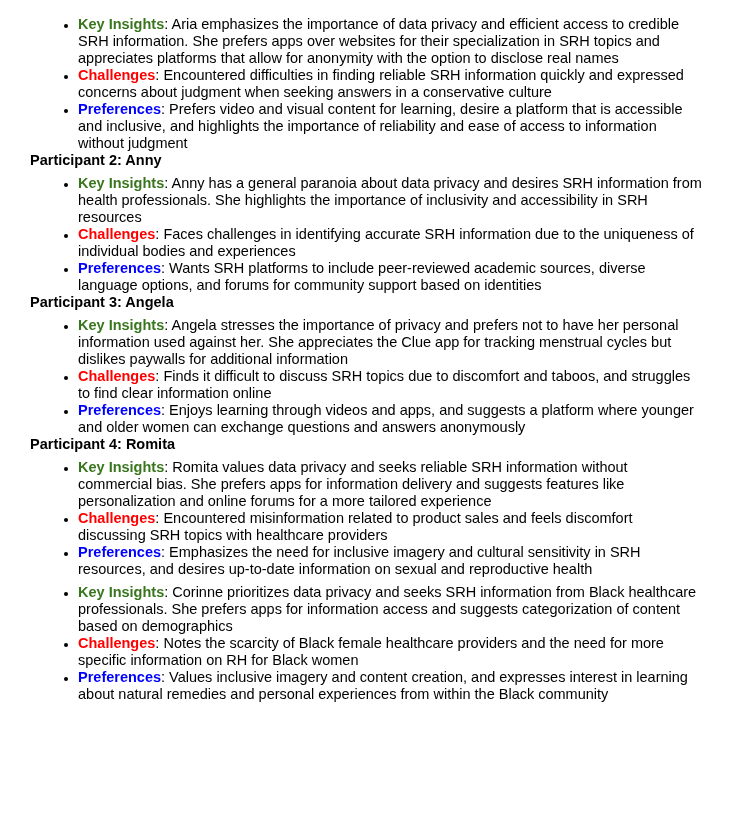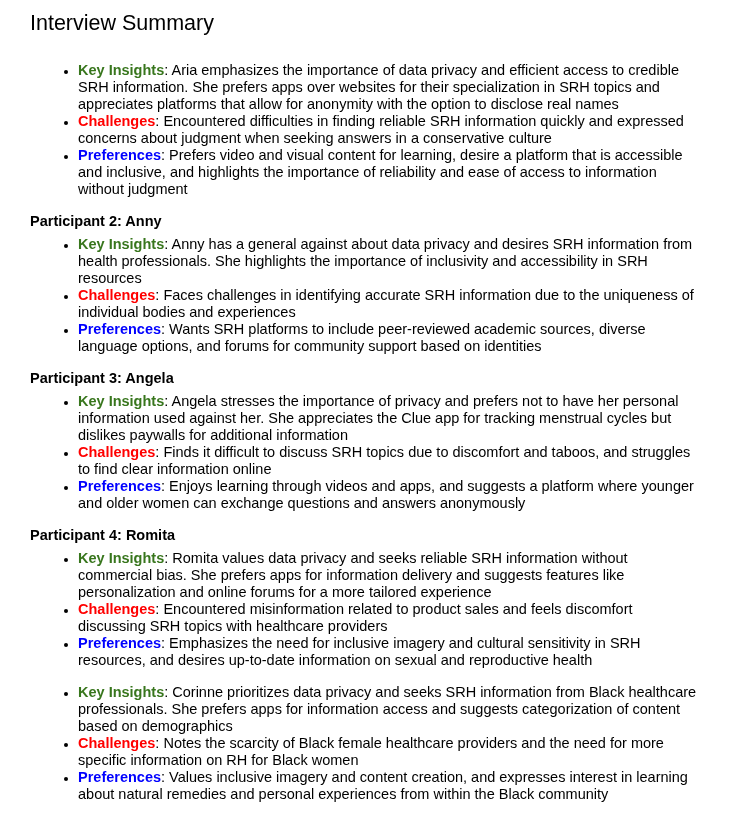--- a/index.html
+++ b/index.html
@@ -20,21 +20,20 @@
     background: #ffffff;
   }
   .doc-title {
     font-size: 21.5px;
     font-weight: 400;
     line-height: 27px;
     margin: 0 0 25px 0;
     color: #000000;
   }
   .participant + .participant {
-    margin-top: 15px;
   }
   .participant-heading {
     font-size: 14.5px;
     font-weight: 700;
     line-height: 17px;
     margin: 0;
     color: #000000;
   }
   ul.bullets {
     margin: 6px 0 0 0;
@@ -55,36 +54,35 @@
   .bullet-separator,
   .bullet-text {
     font-weight: 400;
     color: #000000;
   }
 </style>
 </head>
 <body>
 
 <div class="page">
-  <h1 class="doc-title">Interview Summary</h1>
   <div>
   <section class="participant">
     <ul class="bullets">
   <li class="bullet"><span class="bullet-label" style="color: rgb(56, 118, 29);">Key Insights</span><span class="bullet-separator">: </span><span class="bullet-text">Aria emphasizes the importance of data privacy and efficient access to credible SRH information. She prefers apps over websites for their specialization in SRH topics and appreciates platforms that allow for anonymity with the option to disclose real names</span></li>
 
   <li class="bullet"><span class="bullet-label" style="color: rgb(255, 0, 0);">Challenges</span><span class="bullet-separator">: </span><span class="bullet-text">Encountered difficulties in finding reliable SRH information quickly and expressed concerns about judgment when seeking answers in a conservative culture</span></li>
 
   <li class="bullet"><span class="bullet-label" style="color: rgb(0, 0, 255);">Preferences</span><span class="bullet-separator">: </span><span class="bullet-text">Prefers video and visual content for learning, desire a platform that is accessible and inclusive, and highlights the importance of reliability and ease of access to information without judgment</span></li>
 </ul>
   </section>
 
   <section class="participant">
     <h2 class="participant-heading">Participant 2: Anny</h2>
     <ul class="bullets">
-  <li class="bullet"><span class="bullet-label" style="color: rgb(56, 118, 29);">Key Insights</span><span class="bullet-separator">: </span><span class="bullet-text">Anny has a general against about data privacy and desires SRH information from health professionals. She highlights the importance of inclusivity and accessibility in SRH resources</span></li>
+  <li class="bullet"><span class="bullet-label" style="color: rgb(56, 118, 29);">Key Insights</span><span class="bullet-separator">: </span><span class="bullet-text">Anny has a general paranoia about data privacy and desires SRH information from health professionals. She highlights the importance of inclusivity and accessibility in SRH resources</span></li>
 
   <li class="bullet"><span class="bullet-label" style="color: rgb(255, 0, 0);">Challenges</span><span class="bullet-separator">: </span><span class="bullet-text">Faces challenges in identifying accurate SRH information due to the uniqueness of individual bodies and experiences</span></li>
 
   <li class="bullet"><span class="bullet-label" style="color: rgb(0, 0, 255);">Preferences</span><span class="bullet-separator">: </span><span class="bullet-text">Wants SRH platforms to include peer-reviewed academic sources, diverse language options, and forums for community support based on identities</span></li>
 </ul>
   </section>
 
   <section class="participant">
     <h2 class="participant-heading">Participant 3: Angela</h2>
     <ul class="bullets">

